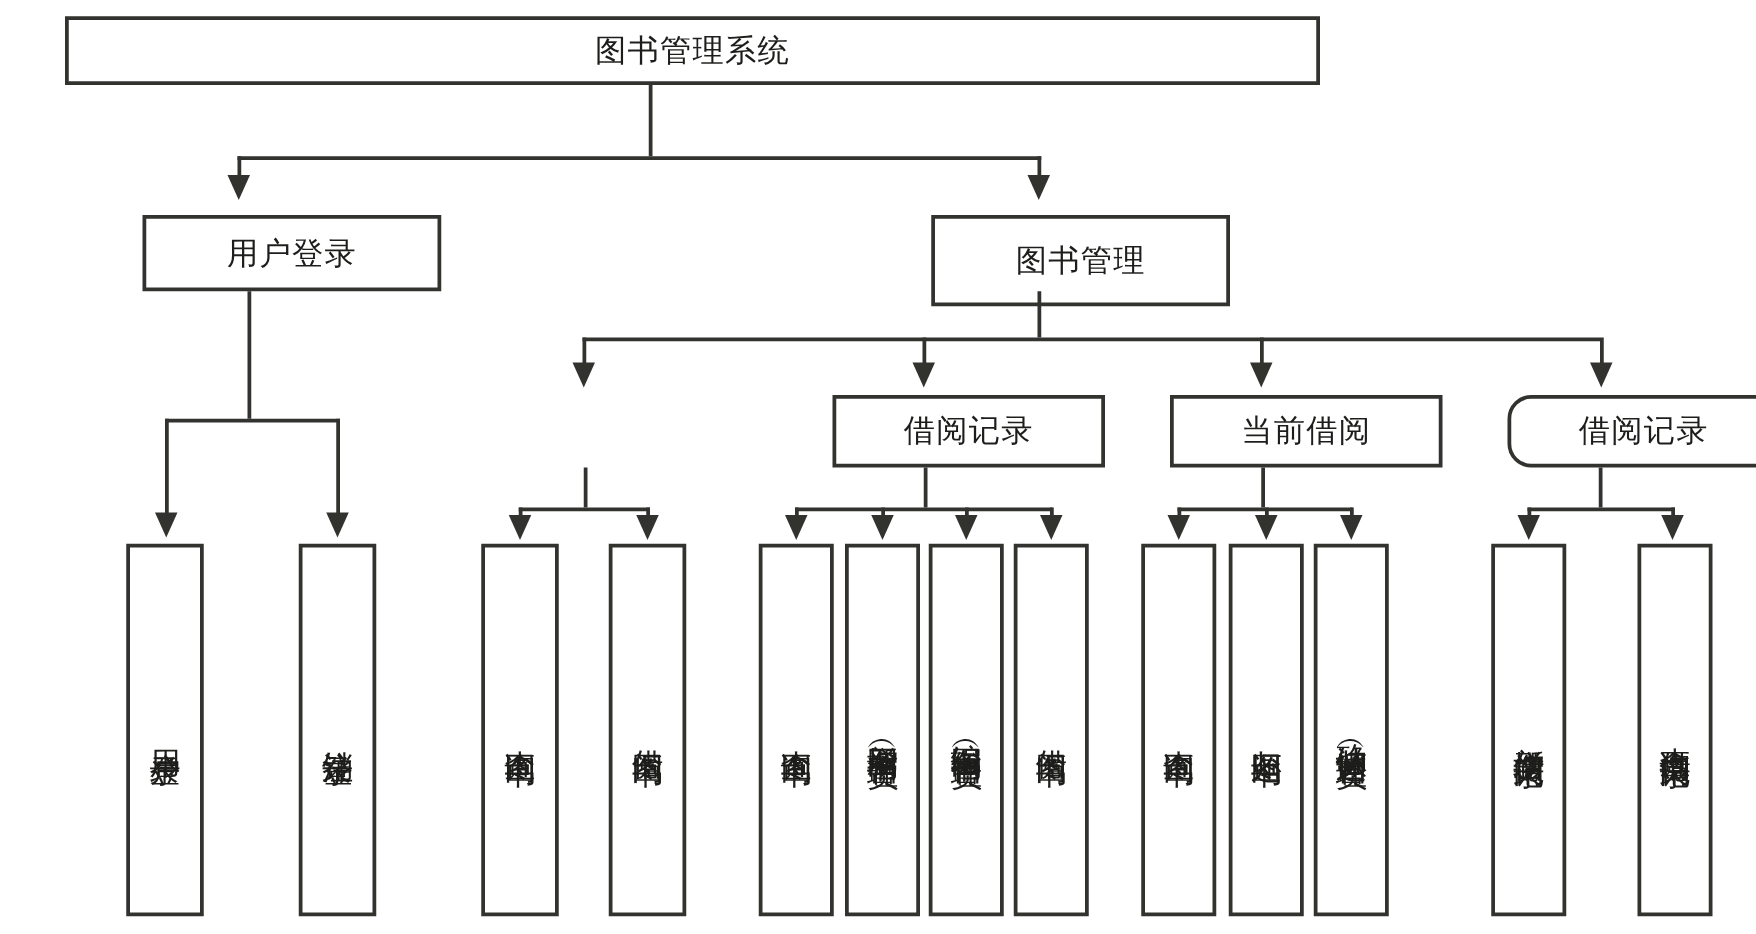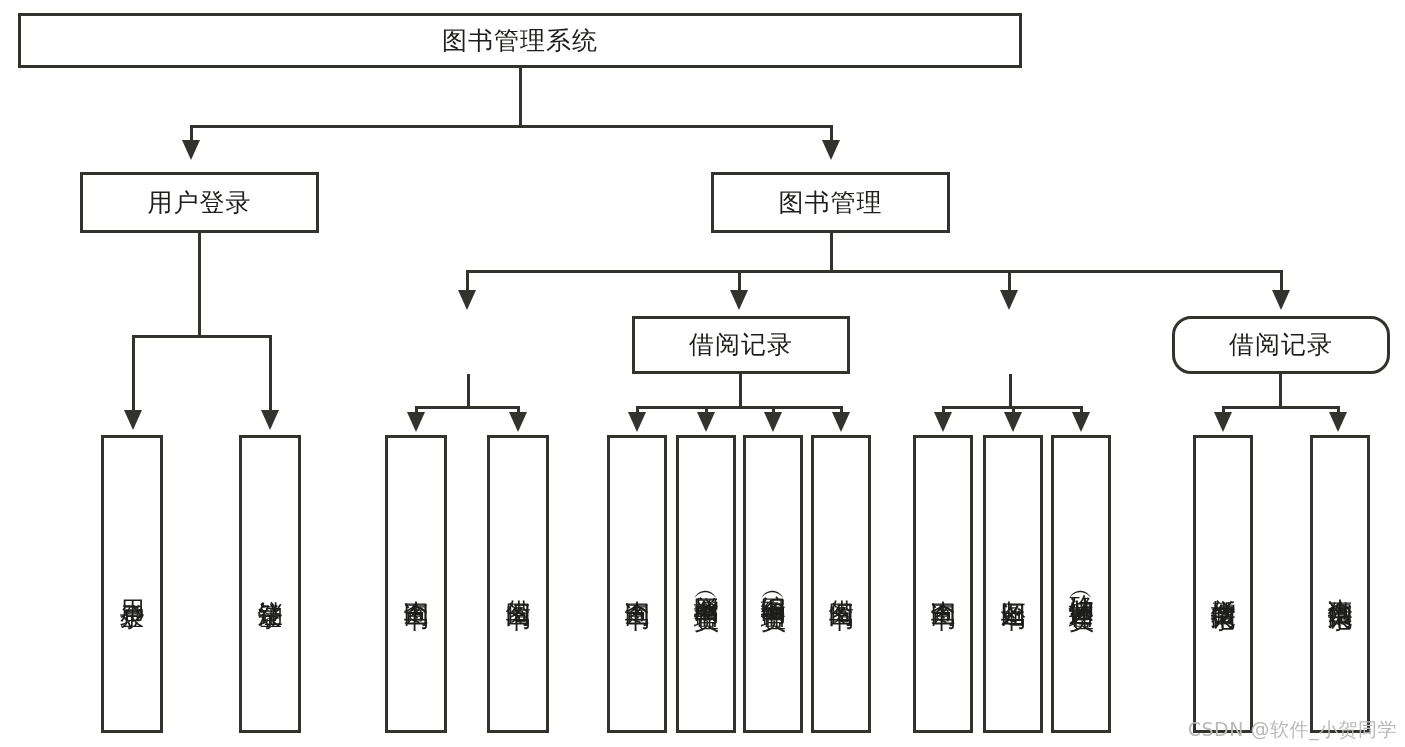--- a/index.html
+++ b/index.html
@@ -24,20 +24,21 @@
     background: #ffffff;
     display: flex;
     align-items: center;
     justify-content: center;
     color: #1d1d1b;
   }
   .node.horiz {
     font-size: 25px;
     letter-spacing: 1px;
     line-height: 1.2;
+    margin-left: 34px;
   }
   .node.vert {
     writing-mode: vertical-rl;
     text-orientation: upright;
     font-size: 25px;
     line-height: 1.25;
     letter-spacing: 2px;
     padding: 4px 0;
     align-items: center;
     justify-content: center;
@@ -88,21 +89,21 @@
   <div class="lineh" style="left:190px; top:125px; width:643px;"></div>
 
   <div class="linev" style="left:190px; top:125px; height:20px;"></div>
   <div class="arrow" style="left:182px; top:140px;"></div>
   <div class="linev" style="left:830px; top:125px; height:20px;"></div>
   <div class="arrow" style="left:822px; top:140px;"></div>
 
   <div class="node horiz" style="left:80px; top:172px; width:239px; height:61px;">
     <span>用户登录</span>
   </div>
-  <div class="node horiz" style="left:711px; top:172px; width:239px; height:61px;justify-content:center;">
+  <div class="node horiz" style="left:711px; top:172px; width:239px; height:73px;justify-content:center;">
     <span>图书管理</span>
   </div>
 
   <div class="linev" style="left:198px; top:233px; height:102px;"></div>
   <div class="lineh" style="left:132px; top:335px; width:140px;"></div>
   <div class="linev" style="left:132px; top:335px; height:78px;"></div>
   <div class="arrow" style="left:124px; top:410px;"></div>
   <div class="linev" style="left:269px; top:335px; height:78px;"></div>
   <div class="arrow" style="left:261px; top:410px;"></div>
 
@@ -113,20 +114,23 @@
   <div class="arrow" style="left:458px; top:290px;"></div>
   <div class="linev" style="left:738px; top:270px; height:22px;"></div>
   <div class="arrow" style="left:730px; top:290px;"></div>
   <div class="linev" style="left:1008px; top:270px; height:22px;"></div>
   <div class="arrow" style="left:1000px; top:290px;"></div>
   <div class="linev" style="left:1280px; top:270px; height:22px;"></div>
   <div class="arrow" style="left:1272px; top:290px;"></div>
 
   <div class="node horiz" style="left:632px; top:316px; width:218px; height:58px;">
     <span>借阅记录</span>
+  </div>
+  <div class="node horiz" style="left:902px; top:316px; width:218px; height:58px;">
+    <span>当前借阅</span>
   </div>
   <div class="node horiz" style="left:1172px; top:316px; width:218px; height:58px;border-radius:19px;">
     <span>借阅记录</span>
   </div>
 
   <div class="linev" style="left:467px; top:374px; height:32px;"></div>
   <div class="lineh" style="left:415px; top:406px; width:105px;"></div>
   <div class="linev" style="left:415px; top:406px; height:10px;"></div>
   <div class="arrow" style="left:407px; top:412px;"></div>
   <div class="linev" style="left:517px; top:406px; height:10px;"></div>
@@ -196,15 +200,14 @@
     <span class="vtext">确认归还（管理员）</span>
   </div>
 
   <div class="node vert" style="left:1193px; top:435px; width:60px; height:298px;">
     <span class="vtext">新增借阅记录</span>
   </div>
   <div class="node vert" style="left:1310px; top:435px; width:60px; height:298px;">
     <span class="vtext">查询借阅记录</span>
   </div>
 
-  <div id="watermark">CSDN @软件_小贺同学</div>
 
 </div>
 
 </body></html>

